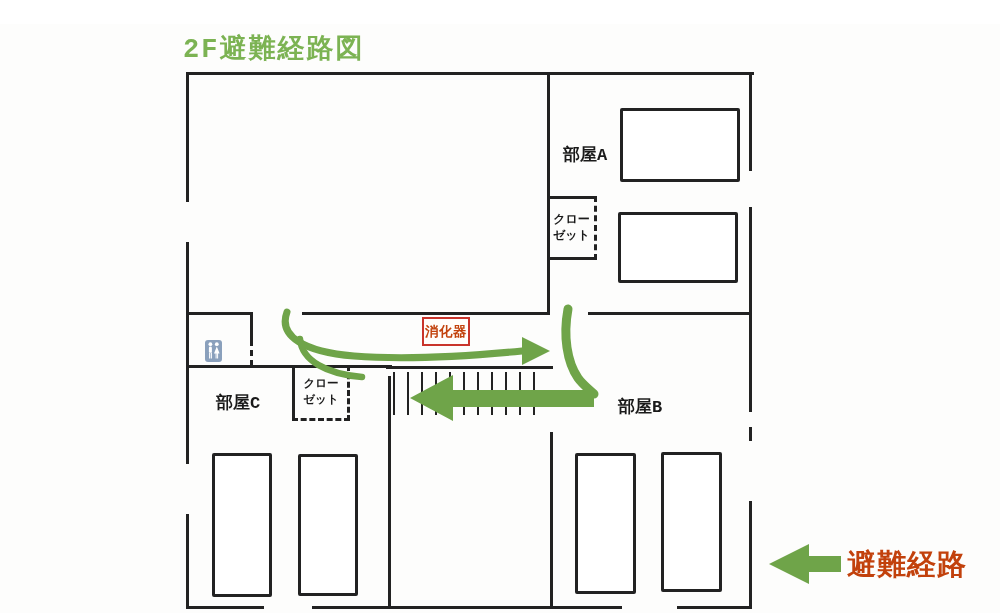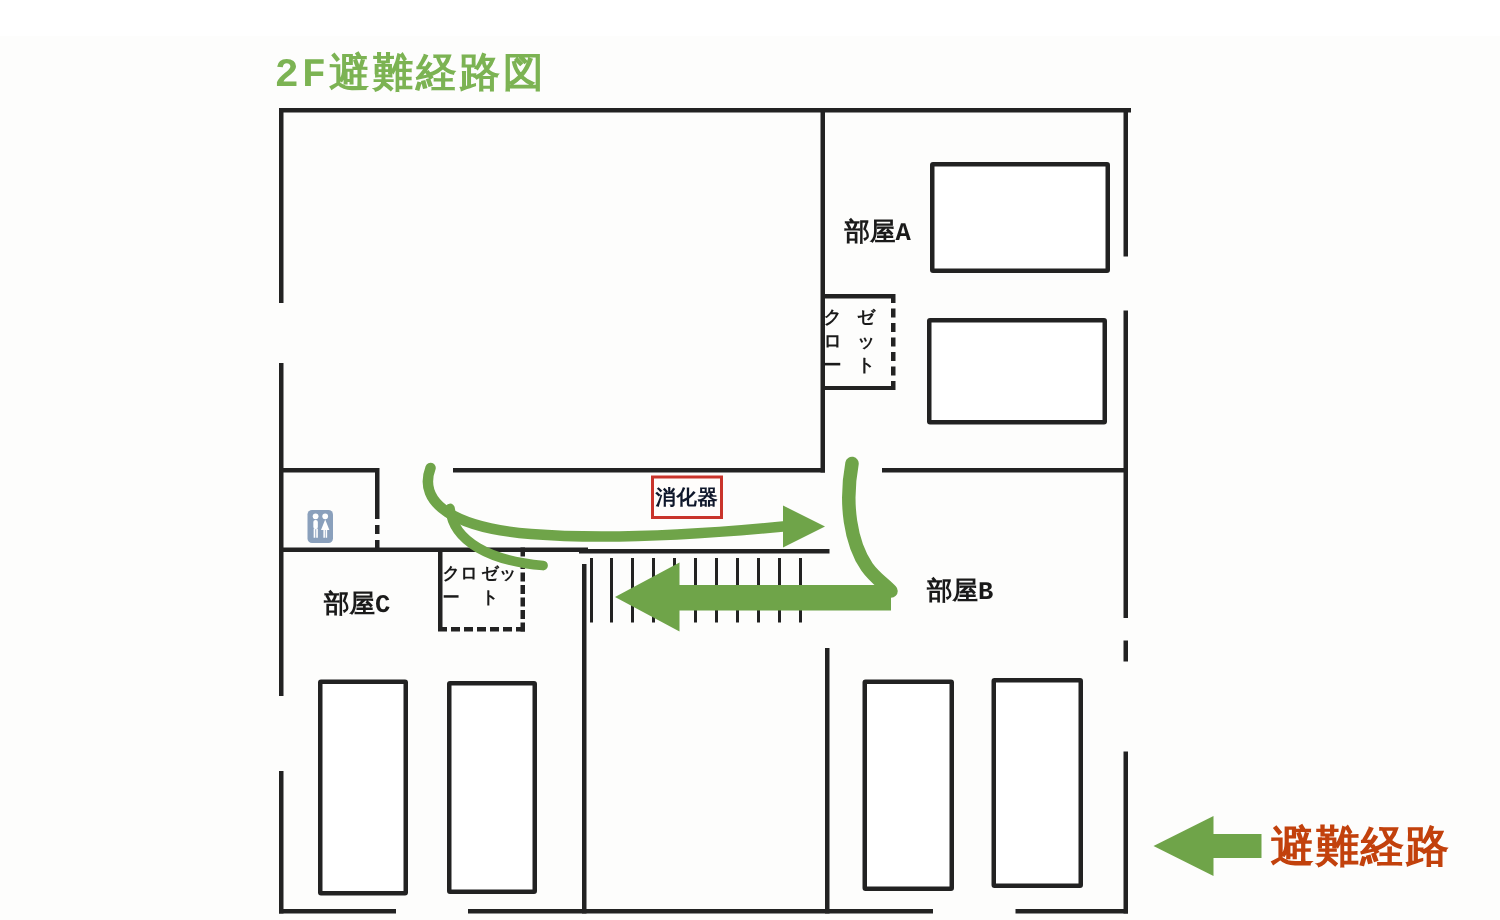--- a/index.html
+++ b/index.html
@@ -12,35 +12,35 @@
     color:#7cb353;letter-spacing:2px;white-space:nowrap;
   }
   
   .wh{position:absolute;height:3px;background:#222;}
   .wv{position:absolute;width:3px;background:#222;}
   .wvd{position:absolute;width:0;border-left:3px dashed #222;}
   
   .bed{position:absolute;border:3px solid #222;border-radius:2px;background:#fff;box-sizing:border-box;}
   .rlabel{position:absolute;font-size:17px;font-weight:bold;color:#1a1a1a;white-space:nowrap;}
   .closet{position:absolute;box-sizing:border-box;color:#1a1a1a;font-weight:bold;
-    display:flex;flex-direction:row;align-items:center;justify-content:center;line-height:1.35;}
+    display:flex;flex-direction:column;align-items:center;justify-content:center;line-height:1.35;}
   .closetA{left:549px;top:172px;width:48px;height:64px;font-size:12px;
     border-top:3px solid #222;border-bottom:3px solid #222;border-right:3px dashed #222;}
   .closetB{left:588px;top:288px;width:106px;height:57px;font-size:14px;letter-spacing:1px;
     border:3px solid #222;border-bottom:3px dashed #222;}
   .closetC{left:292px;top:341px;width:58px;height:56px;font-size:11.5px;
     border-left:3px solid #222;border-right:3px dashed #222;border-bottom:3px dashed #222;}
   
   .stairs{position:absolute;left:386px;top:342px;width:167px;height:48px;border-top:3px solid #222;}
   .stairs .treads{position:absolute;left:7px;top:3px;width:152px;height:43px;
     background:repeating-linear-gradient(90deg,#222 0 2px,transparent 2px 14px);}
   
-  .fireext{position:absolute;left:434px;top:293px;width:48px;height:29px;box-sizing:border-box;
+  .fireext{position:absolute;left:422px;top:293px;width:48px;height:29px;box-sizing:border-box;
     border:2.5px solid #c9342b;background:#fffdfb;display:flex;align-items:center;justify-content:center;
-    font-size:13.5px;font-weight:bold;color:#0f172a;letter-spacing:.5px;}
+    font-size:13.5px;font-weight:bold;color:#c2410c;letter-spacing:.5px;}
   
   .wc{position:absolute;left:205px;top:316px;width:17px;height:22px;background:#8aa0bc;
     border-radius:3px;display:flex;align-items:center;justify-content:center;}
   
   .routes{position:absolute;left:0;top:0;pointer-events:none;}
   
   .legendtext{position:absolute;left:847px;top:521px;font-size:29px;font-weight:bold;
     color:#c2410c;white-space:nowrap;letter-spacing:1px;}
 </style>
 </head>
@@ -86,21 +86,21 @@
   <div class="closet closetA">
     <span>クロー</span>
     <span>ゼット</span>
   </div>
   <div class="closet closetC">
     <span>クロー</span>
     <span>ゼット</span>
   </div>
 
   <div class="rlabel" style="left:563px;top:119px;">部屋A</div>
-  <div class="rlabel" style="left:618px;top:358px;">部屋B</div>
+  <div class="rlabel" style="left:618px;top:371px;">部屋B</div>
   <div class="rlabel" style="left:216px;top:367px;">部屋C</div>
 
   <div class="wc">
     <svg width="15" height="20" viewBox="0 0 15 20">
       <circle cx="4.4" cy="3.2" r="1.9" fill="#fff"></circle>
       <rect x="2.9" y="5.6" width="3" height="6.2" rx="1.4" fill="#fff"></rect>
       <rect x="3.1" y="11.5" width="1.1" height="6" fill="#fff"></rect>
       <rect x="4.8" y="11.5" width="1.1" height="6" fill="#fff"></rect>
       <circle cx="10.8" cy="3.2" r="1.9" fill="#fff"></circle>
       <path d="M10.8 5.4 L13.6 12.4 L8 12.4 Z" fill="#fff"></path>

